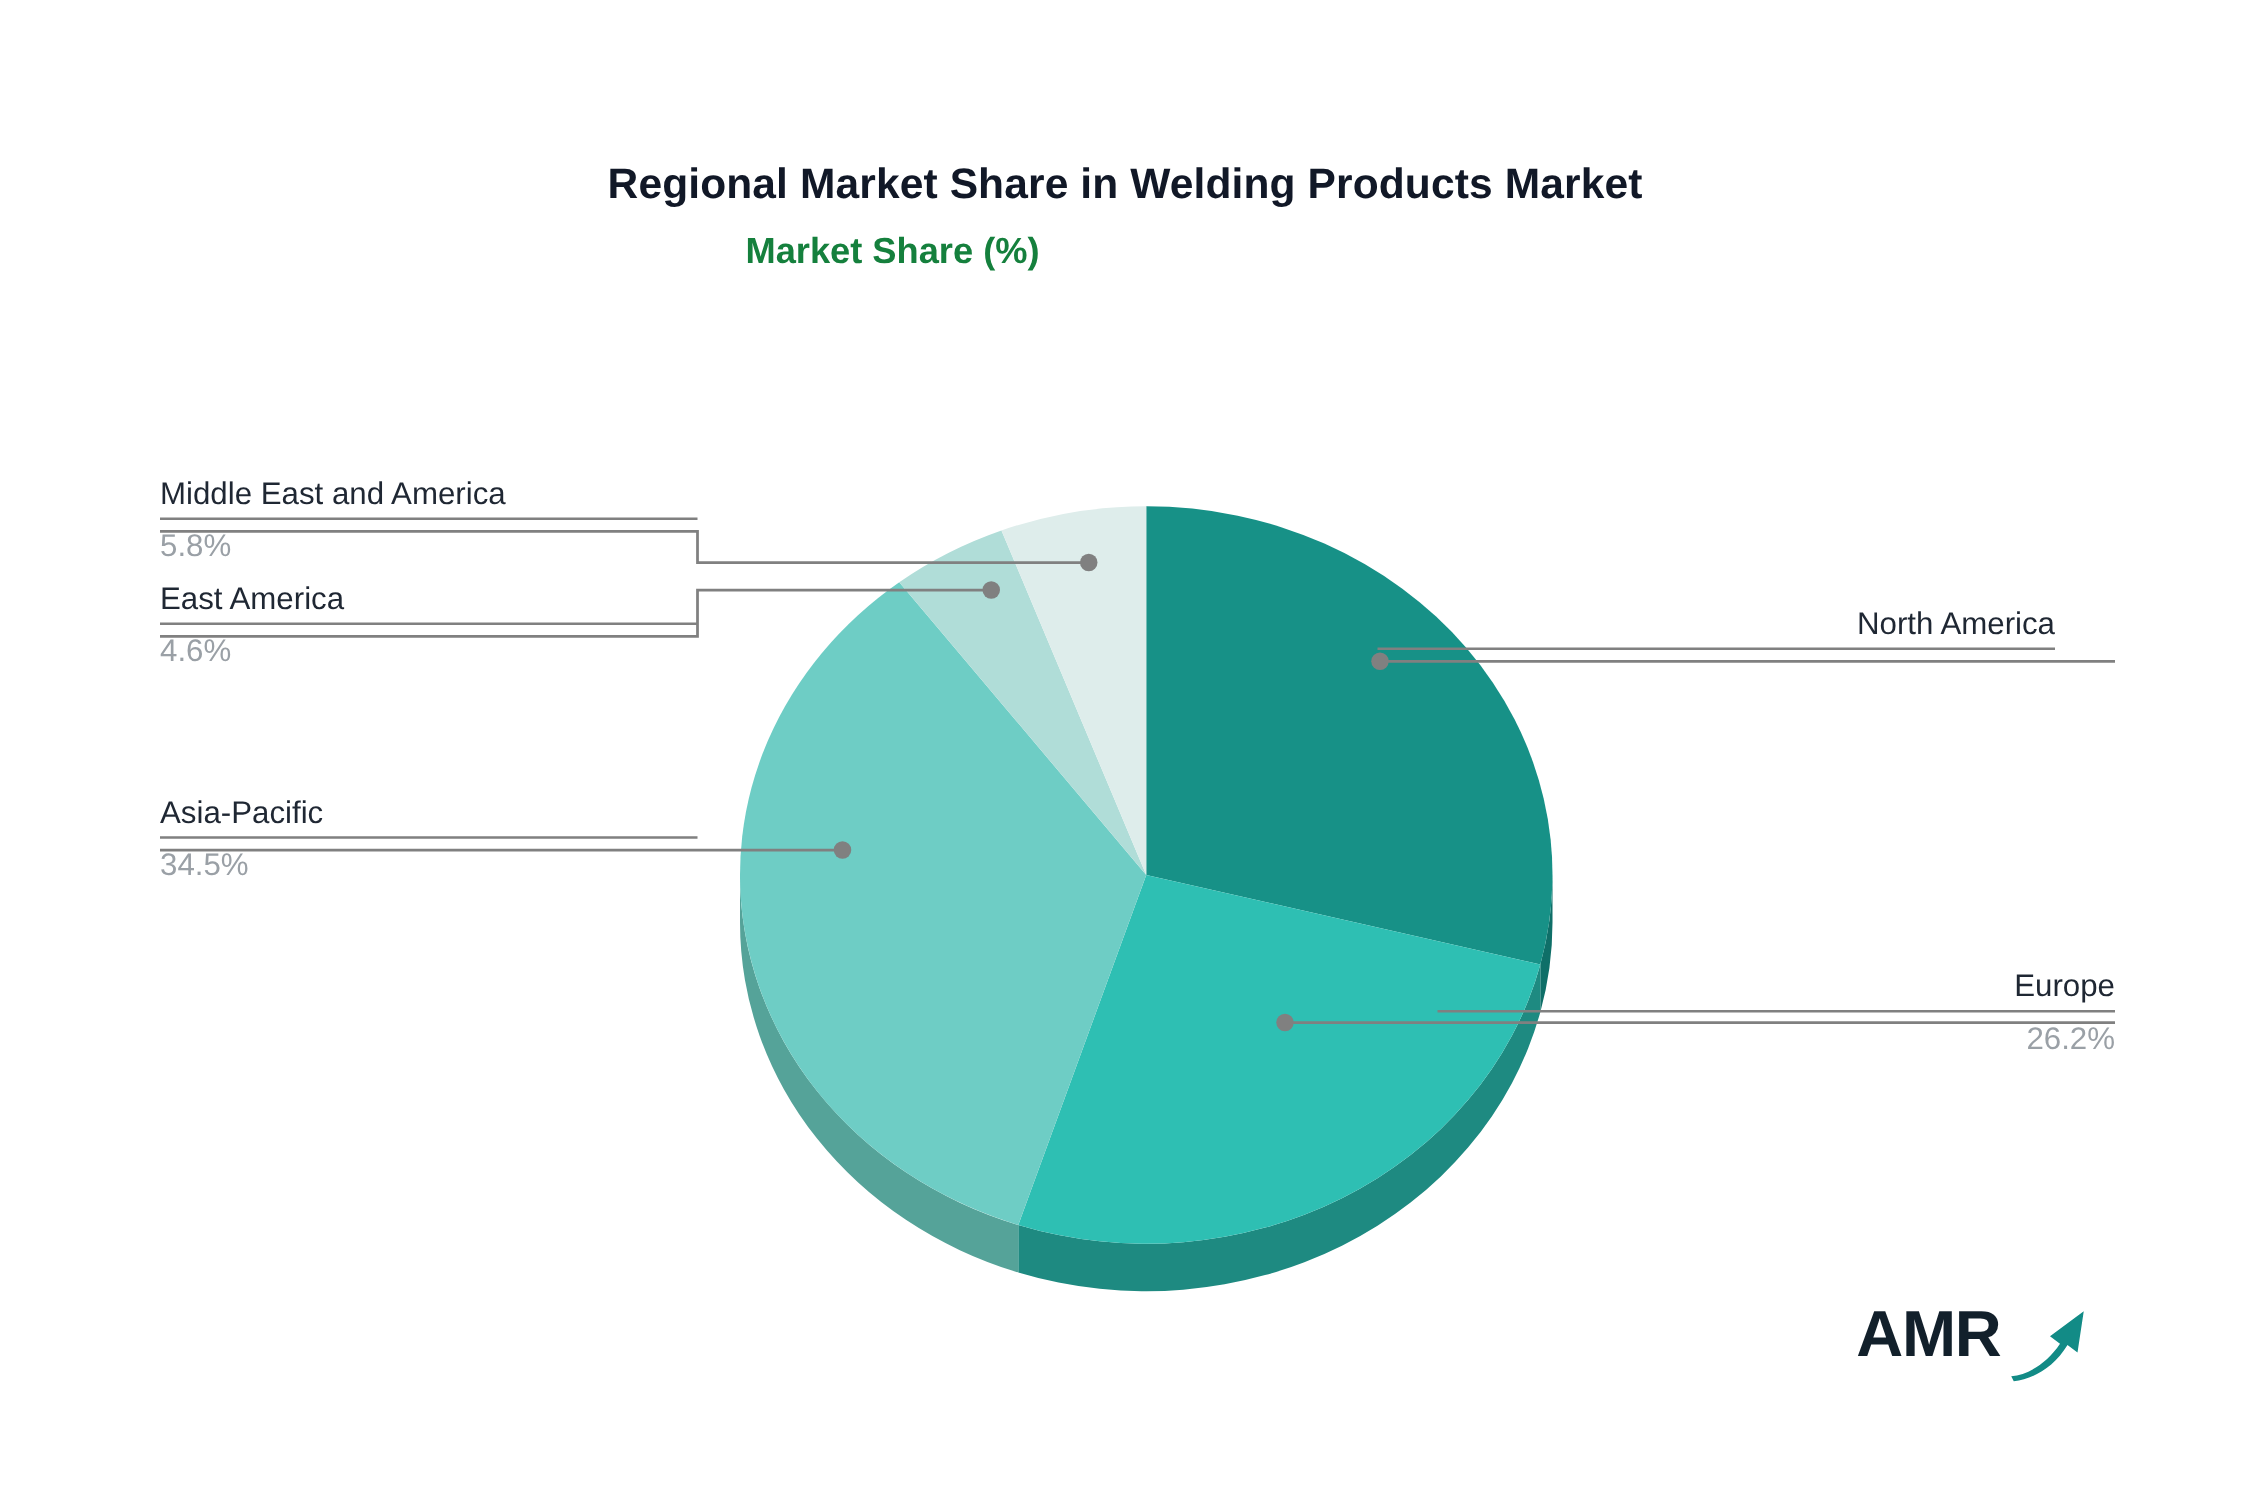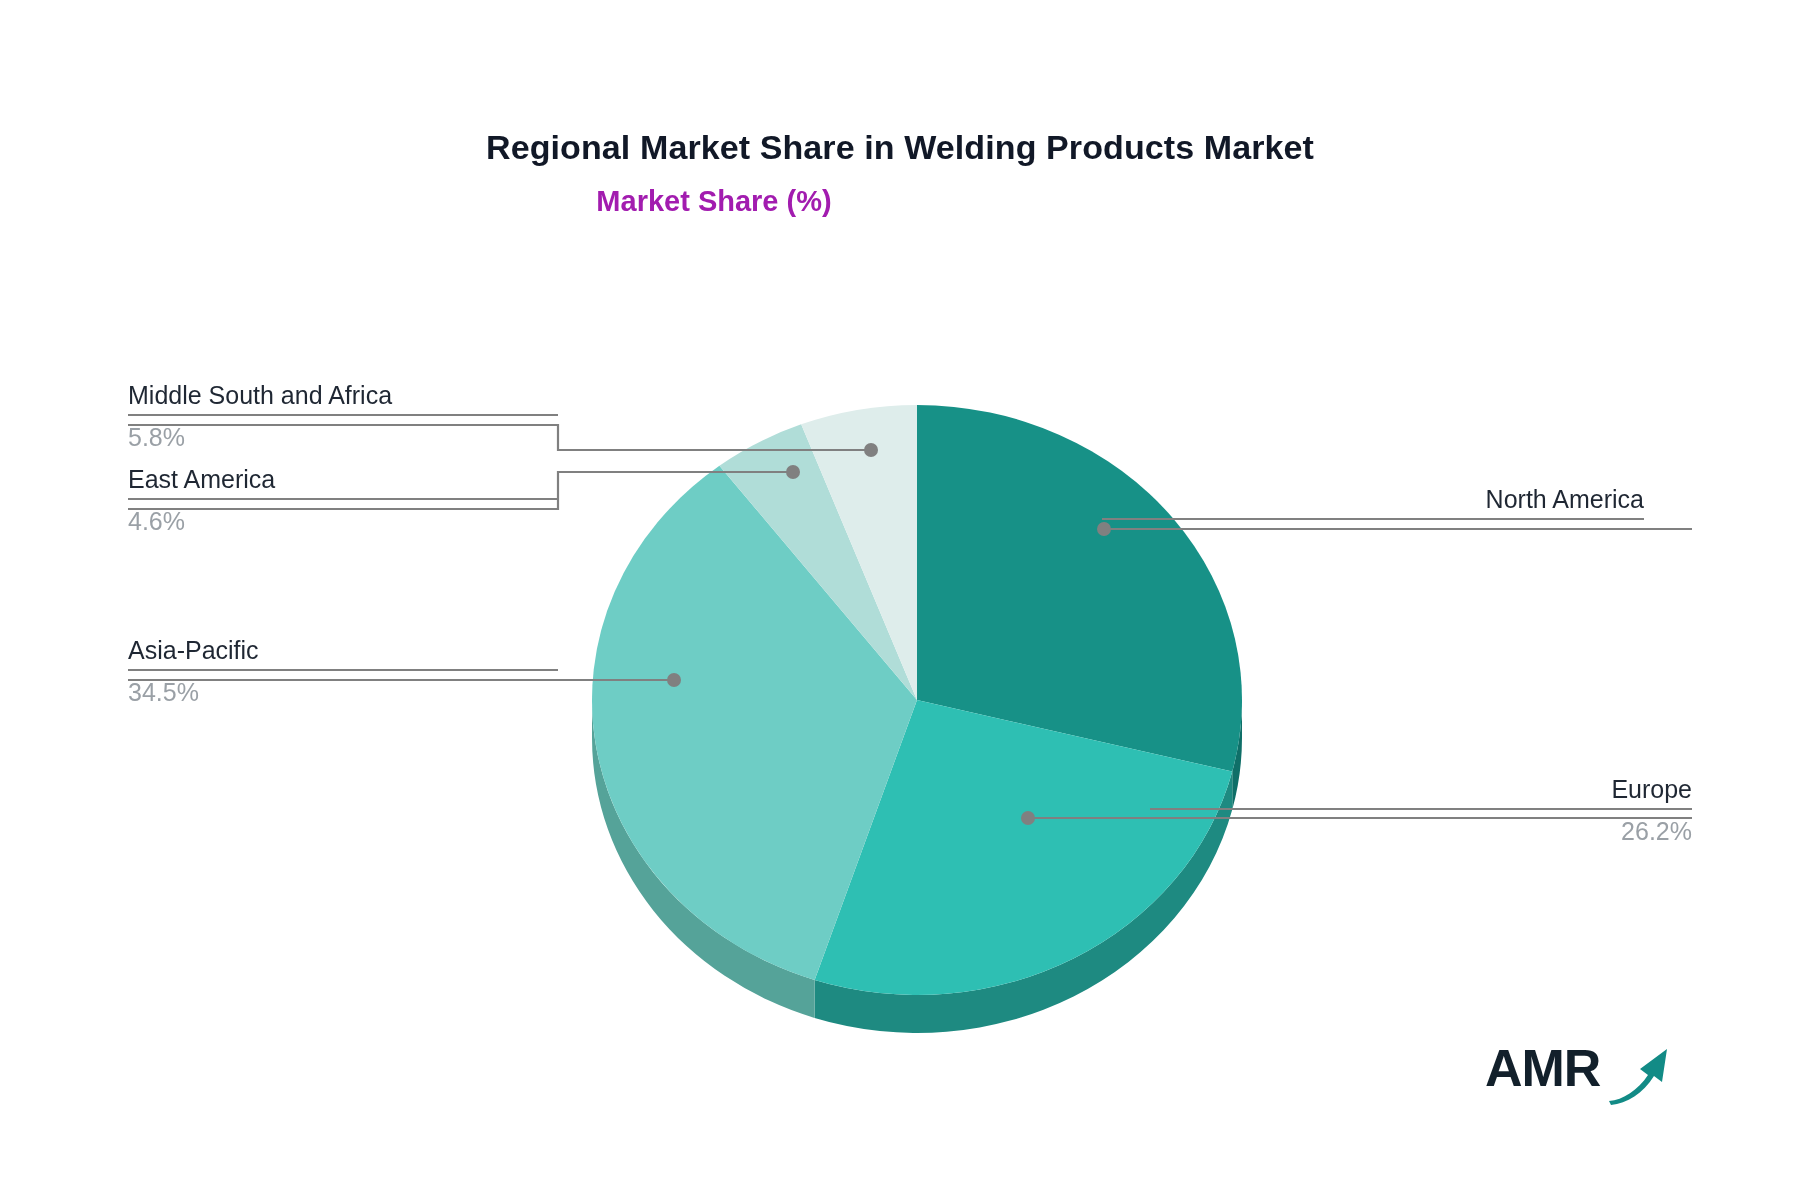--- a/index.html
+++ b/index.html
@@ -34,21 +34,21 @@
     letter-spacing: 0.1px;
   }
   .subtitle {
     position: absolute;
     left: 0;
     top: 185px;
     width: 1428px;
     text-align: center;
     font-size: 29px;
     font-weight: bold;
-    color: #a21caf;
+    color: #15803d;
   }
   
   #chart-svg {
     position: absolute;
     left: 0;
     top: 0;
     width: 1800px;
     height: 1196px;
   }
   
@@ -142,21 +142,21 @@
 
       <path d="M 1692 529 L 1106 529"></path>
       <circle cx="1104" cy="529" r="7" fill="#808080" stroke="none"></circle>
 
       <path d="M 1692 818 L 1030 818"></path>
       <circle cx="1028" cy="818" r="7" fill="#808080" stroke="none"></circle>
     </g>
   </svg>
 
   <div class="callout left" id="callout-mea">
-    <div class="cname">Middle South and Africa</div>
+    <div class="cname">Middle East and America</div>
     <div class="crule"></div>
     <div class="cval">5.8%</div>
   </div>
 
   <div class="callout left" id="callout-sa">
     <div class="cname">East America</div>
     <div class="crule"></div>
     <div class="cval">4.6%</div>
   </div>
 

